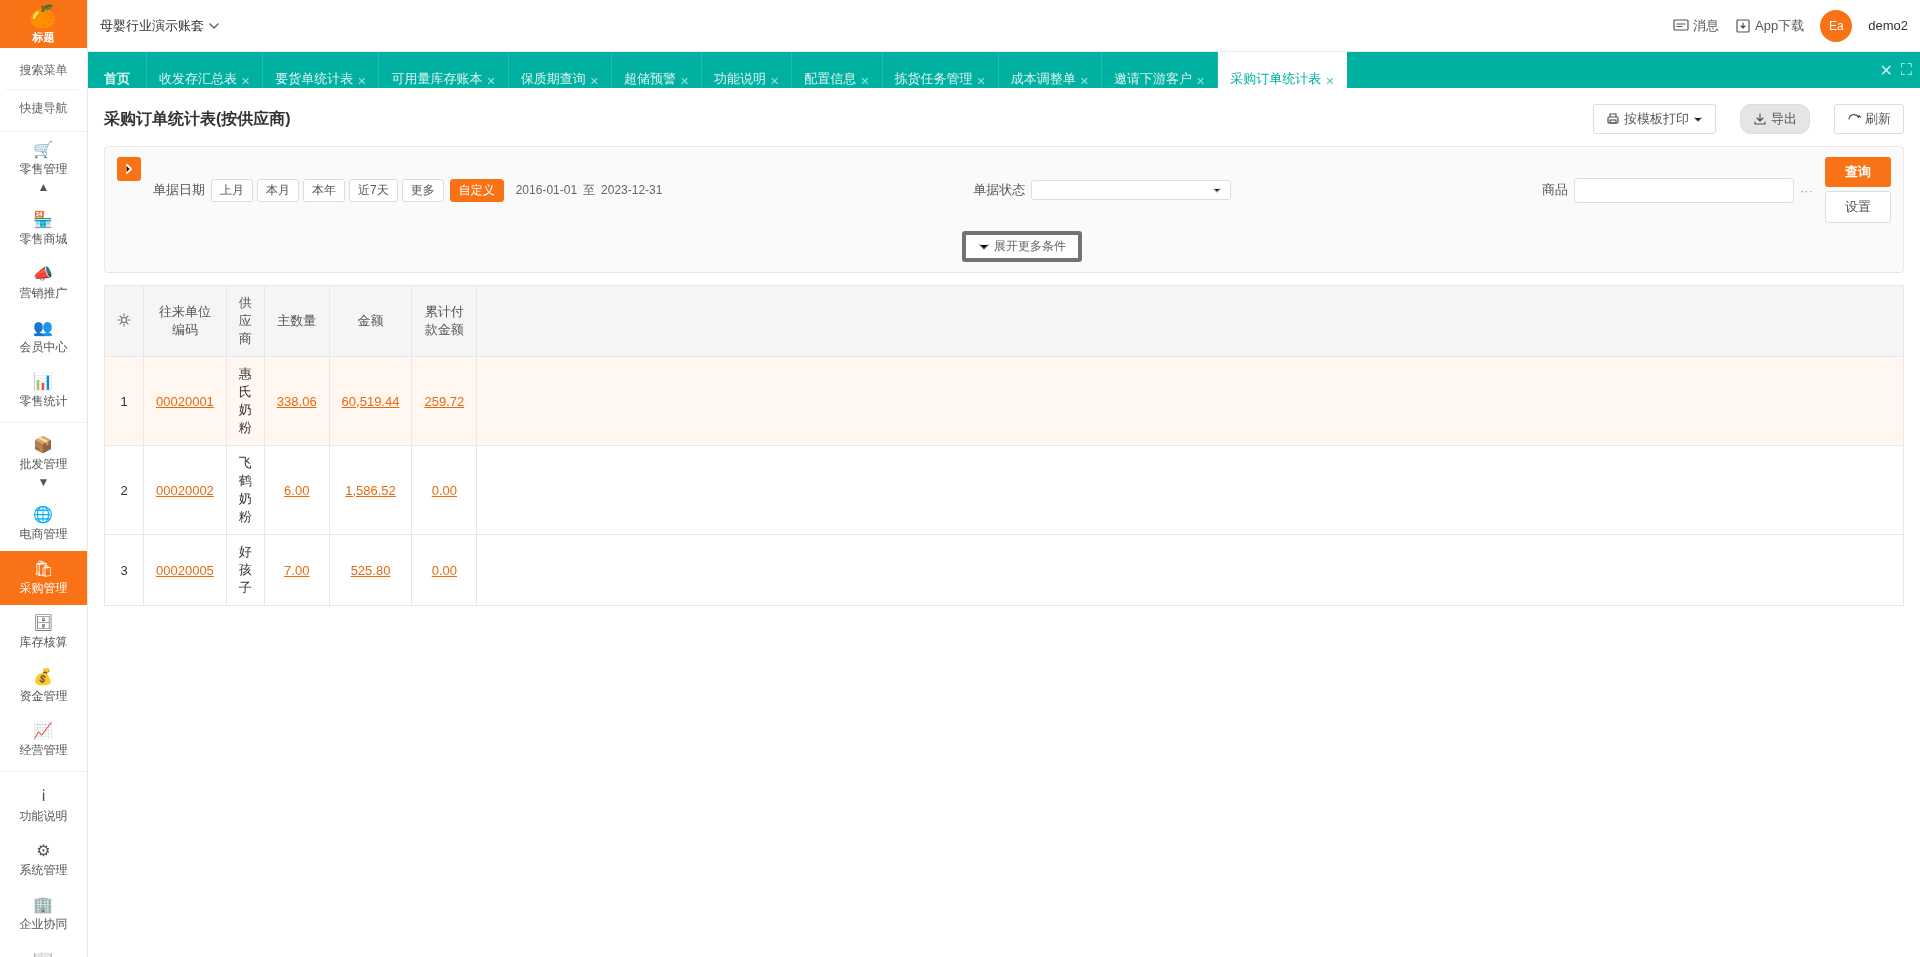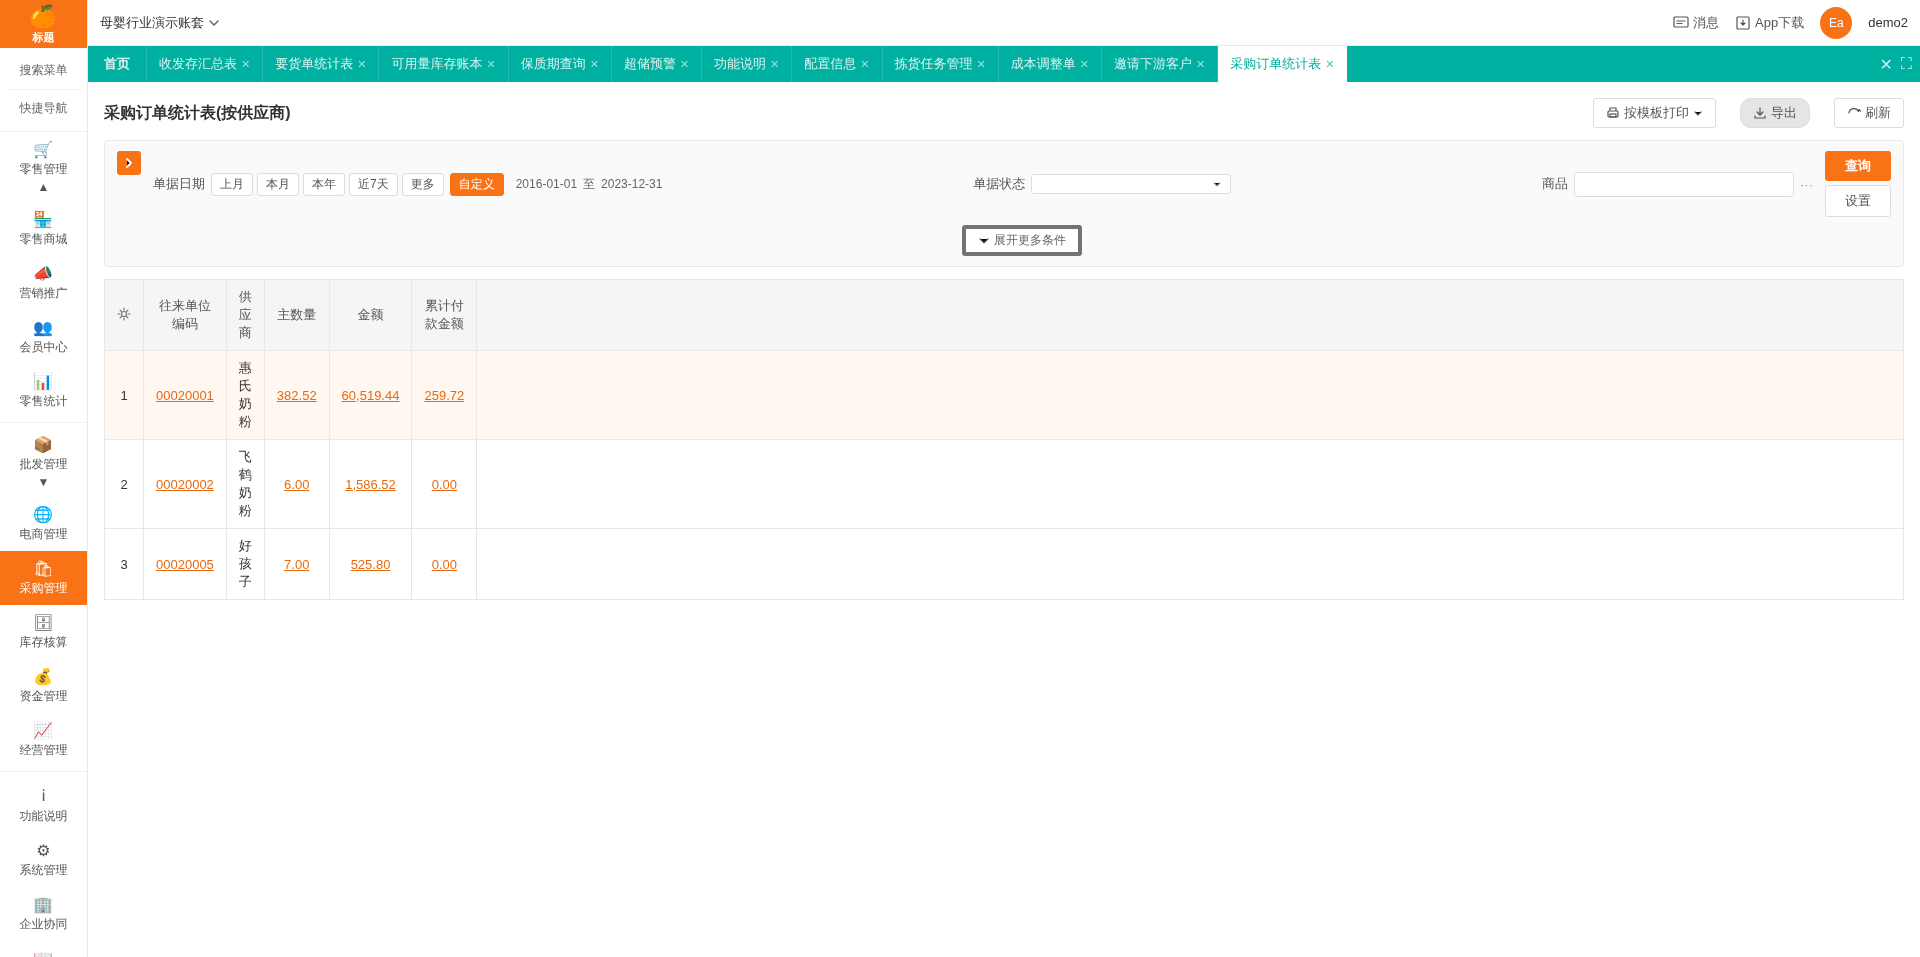--- a/index.html
+++ b/index.html
@@ -13,31 +13,31 @@
     .sidebar-search-item { text-align: center; padding: 6px 4px; font-size: 12px; color: #666; cursor: pointer; }
     .sidebar-item { text-align: center; padding: 8px 4px; font-size: 12px; color: #555; cursor: pointer; display: flex; flex-direction: column; align-items: center; gap: 2px; }
     .sidebar-item.active { background: #f97316; color: #fff; }
     .sidebar-item .item-icon { font-size: 16px; }
     .sidebar-divider { height: 1px; background: #f0f0f0; margin: 4px 0; }
 
     
     .main { flex: 1; display: flex; flex-direction: column; overflow: hidden; }
 
     
-    .topbar { height: 46px; background: #fff; display: flex; align-items: center; padding: 0 12px; border-bottom: 1px solid #e8e8e8; gap: 7px; }
+    .topbar { height: 52px; background: #fff; display: flex; align-items: center; padding: 0 12px; border-bottom: 1px solid #e8e8e8; gap: 7px; }
     .topbar-select { display: flex; align-items: center; gap: 4px; font-size: 13px; color: #333; cursor: pointer; }
     .topbar-select svg { width: 12px; height: 12px; }
     .topbar-actions { display: flex; align-items: center; gap: 16px; margin-left: auto; }
     .topbar-action { display: flex; align-items: center; gap: 4px; font-size: 13px; color: #555; cursor: pointer; }
     .user-avatar { width: 32px; height: 32px; border-radius: 50%; background: #f97316; display: flex; align-items: center; justify-content: center; color: #fff; font-size: 12px; cursor: pointer; }
 
     
     .nav-tabs { height: 36px; background: #00b0a0; display: flex; align-items: center; overflow-x: auto; flex-shrink: 0; }
     .nav-tabs::-webkit-scrollbar { height: 0; }
-    .nav-tab { height: 36px; display: flex; align-items: center; padding: 0 12px; font-size: 13px; color: rgba(255,255,255,0.85); cursor: pointer; white-space: nowrap; gap: 4px; border-right: 1px solid rgba(255,255,255,0.15); flex-shrink: 0; }
+    .nav-tab { height: 36px; display: flex; align-items: flex-end; padding: 0 12px; font-size: 13px; color: rgba(255,255,255,0.85); cursor: pointer; white-space: nowrap; gap: 4px; border-right: 1px solid rgba(255,255,255,0.15); flex-shrink: 0; }
     .nav-tab.active { background: #fff; color: #00b0a0; }
     .nav-tab .close-btn { font-size: 11px; opacity: 0.7; }
     .nav-tab-home { padding: 0 16px; font-weight: bold; }
     .nav-tabs-right { margin-left: auto; display: flex; align-items: center; padding: 0 8px; gap: 8px; }
     .nav-tabs-right button { background: none; border: none; color: #fff; cursor: pointer; font-size: 16px; opacity: 0.8; }
 
     
     .content { flex: 1; background: #fff; overflow-y: auto; padding: 16px; }
 
     
@@ -359,21 +359,21 @@
             <th>金额</th>
             <th>累计付款金额</th>
             <th style="width:100%;"></th>
           </tr>
         </thead>
         <tbody id="table-body">
         <tr class="row-highlight">
       <td>1</td>
       <td class="link">00020001</td>
       <td>惠氏奶粉</td>
-      <td class="link">382.52</td>
+      <td class="link">338.06</td>
       <td class="link">60,519.44</td>
       <td class="link">259.72</td>
       <td></td>
     </tr>
             <tr>
       <td>2</td>
       <td class="link">00020002</td>
       <td>飞鹤奶粉</td>
       <td class="link">6.00</td>
       <td class="link">1,586.52</td>

